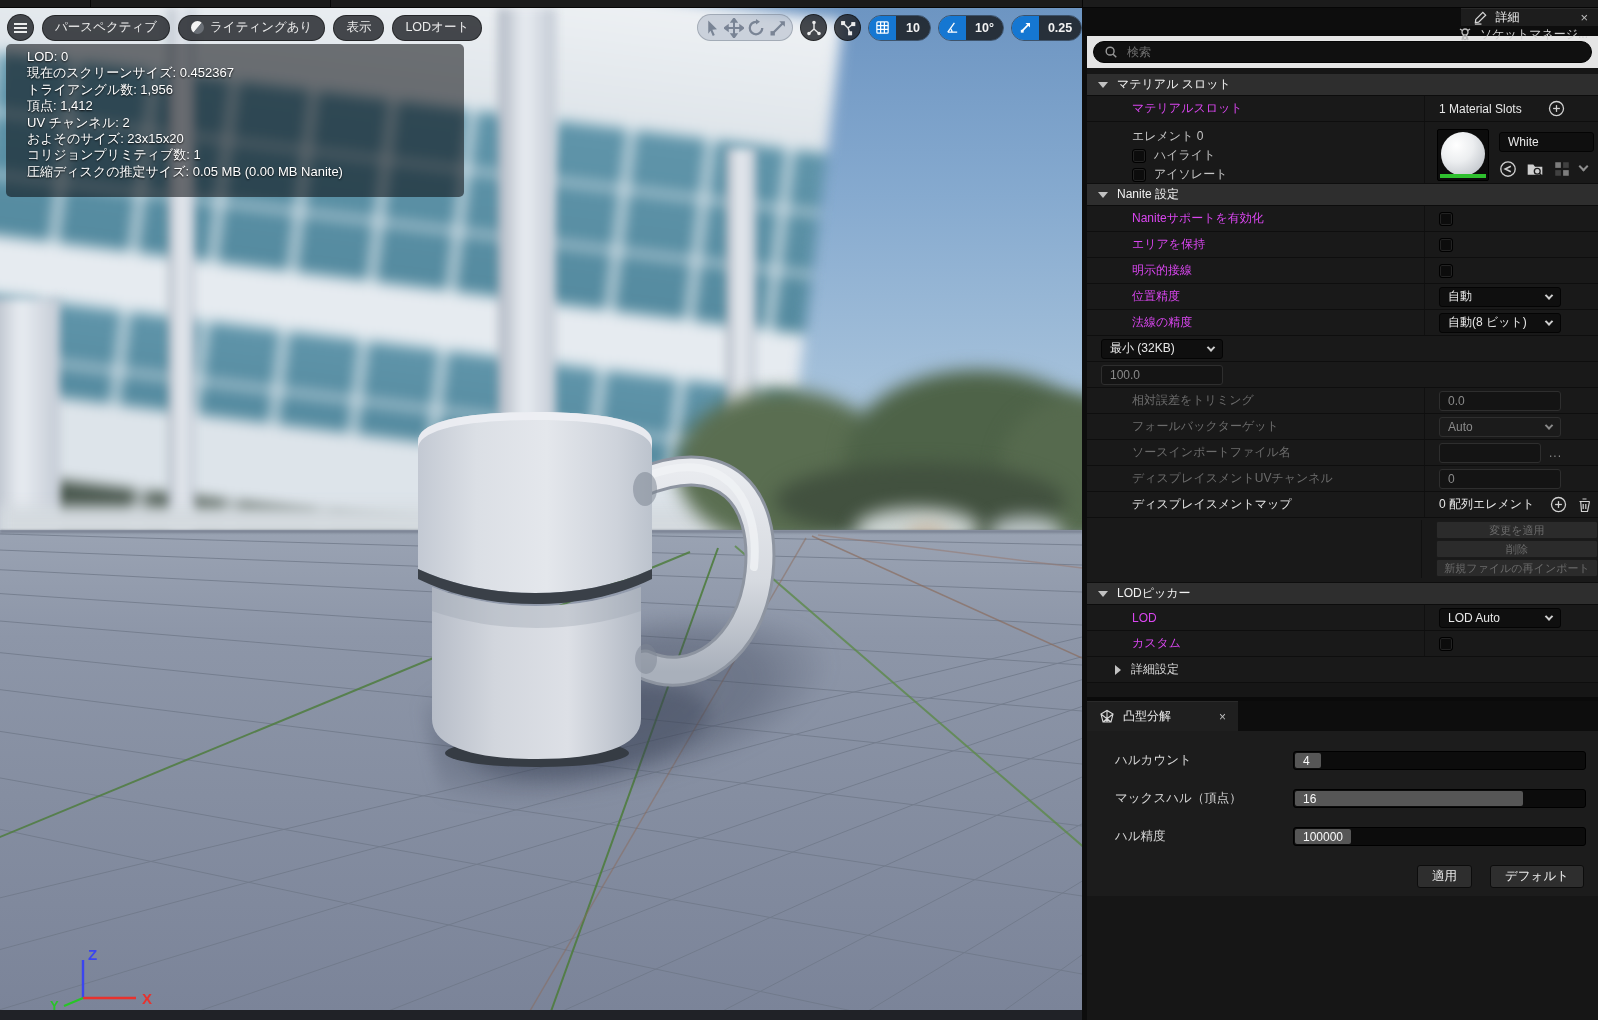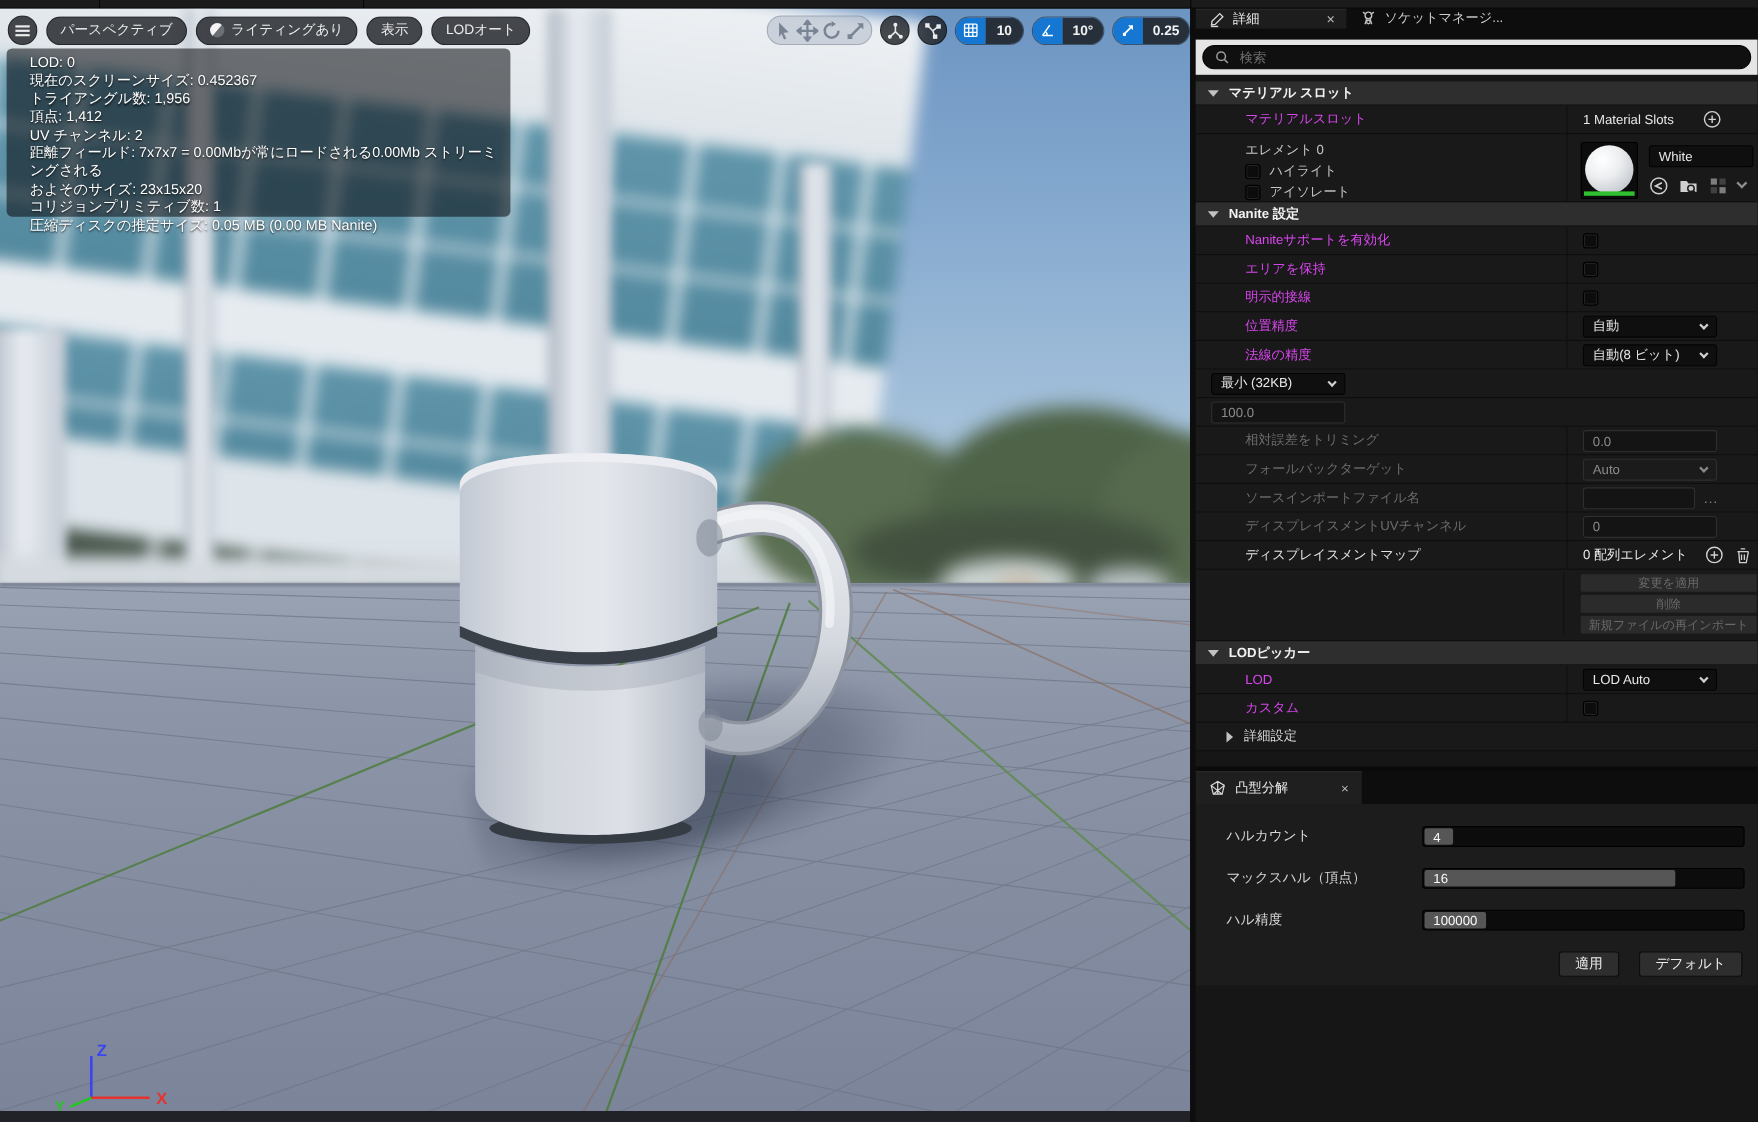--- a/index.html
+++ b/index.html
@@ -48,30 +48,30 @@
       border:1px solid rgba(90,100,115,0.35);padding:0 4px;gap:2px;}
   .toolgroup svg{opacity:0.75;}
   .stats{left:6px;top:36px;width:458px;height:153px;background:rgba(8,10,13,0.55);border-radius:5px;
       color:#fff;font-size:13px;line-height:16.4px;padding:5px 0 0 21px;text-shadow:0 1px 2px rgba(0,0,0,0.9);}
   .hamb{display:inline-block;width:13px;height:2px;background:#ececec;box-shadow:0 4px 0 #ececec,0 -4px 0 #ececec;}
   .litball{width:13px;height:13px;border-radius:50%;background:linear-gradient(130deg,#f4f4f4 48%,#6a6f76 52%);}
   .axis{left:18px;top:938px;width:140px;height:70px;}
 
   
   .panel{left:1082px;top:8px;width:516px;height:1012px;background:#161616;border-left:5px solid #0d0d0d;}
-  .tabs{display:flex;height:28px;background:#0d0d0d;align-items:flex-start;}
+  .tabs{display:flex;height:28px;background:#0d0d0d;align-items:flex-end;flex-direction:column;}
   .tab{display:flex;align-items:center;gap:7px;padding:0 10px 0 12px;font-size:12px;color:#cfcfcf;}
   .tab.active{background:#1d1d1d;color:#efefef;border-top:1px solid #2a2a2a;}
   .tab .close{margin-left:54px;color:#bdbdbd;font-size:13px;}
   .searchwrap{height:32px;padding:5px 6px 5px 6px;background:#e5e5e5;display:flex;}
   .searchbox{flex:1;display:flex;align-items:center;gap:7px;background:#101010;border:1px solid #050505;border-radius:12px;padding:0 10px;}
   .searchbox input{flex:1;background:transparent;border:none;outline:none;color:#d7d7d7;font-size:12px;}
   .searchbox input::placeholder{color:#6f6f6f;}
   .sechead{display:flex;align-items:center;gap:9px;height:22px;background:#2e2e2e;border-bottom:1px solid #0c0c0c;
-      padding-left:11px;color:#f2f2f2;font-size:12px;font-weight:bold;}
+      padding-left:11px;color:#f2f2f2;font-size:12px;font-weight:normal;}
   .tri{width:0;height:0;border-left:5px solid transparent;border-right:5px solid transparent;border-top:6px solid #c2c2c2;}
   .tri-r{width:0;height:0;border-top:5px solid transparent;border-bottom:5px solid transparent;border-left:6px solid #c2c2c2;}
   .drow{display:flex;height:26px;background:#191919;border-bottom:1px solid #0e0e0e;align-items:stretch;}
   .drow .lbl{width:338px;padding-left:45px;color:#d946ef;font-size:12px;display:flex;align-items:center;border-right:1px solid #101010;}
   .drow .val{flex:1;display:flex;align-items:center;padding-left:14px;padding-right:6px;}
   .drow.dis .lbl{color:#6c6c6c;}
   .dd{width:122px;height:20px;background:#0f0f0f;border:1px solid #040404;border-radius:3px;color:#e8e8e8;font-size:12px;
       display:flex;align-items:center;padding:0 8px;}
   .dd .chev{width:6px;height:6px;border-right:2px solid #cfcfcf;border-bottom:2px solid #cfcfcf;transform:rotate(45deg) translate(-1px,-1px);margin-left:auto;}
   .dis .dd{background:#1b1b1b;border-color:#2e2e2e;color:#8a8a8a;}
@@ -241,21 +241,20 @@
       <ellipse cx="250" cy="92" rx="12" ry="17" fill="#7e8694" opacity="0.55"></ellipse>
       <ellipse cx="251" cy="262" rx="11" ry="15" fill="#7e8694" opacity="0.5"></ellipse>
     </svg>
 
     <div class="abs stats">
       <div>LOD: 0</div>
       <div>現在のスクリーンサイズ: 0.452367</div>
       <div>トライアングル数: 1,956</div>
       <div>頂点: 1,412</div>
       <div>UV チャンネル: 2</div>
-      <div>距離フィールド: 7x7x7 = 0.00Mbが常にロードされる0.00Mb ストリーミングされる</div>
       <div>およそのサイズ: 23x15x20</div>
       <div>コリジョンプリミティブ数: 1</div>
       <div>圧縮ディスクの推定サイズ: 0.05 MB (0.00 MB Nanite)</div>
     </div>
 
     <div class="abs" style="left:7px;top:6px;display:flex;gap:8px;align-items:center;">
       <span class="circlebtn">
           <span class="hamb"></span>
         </span>
       <span class="pill">

